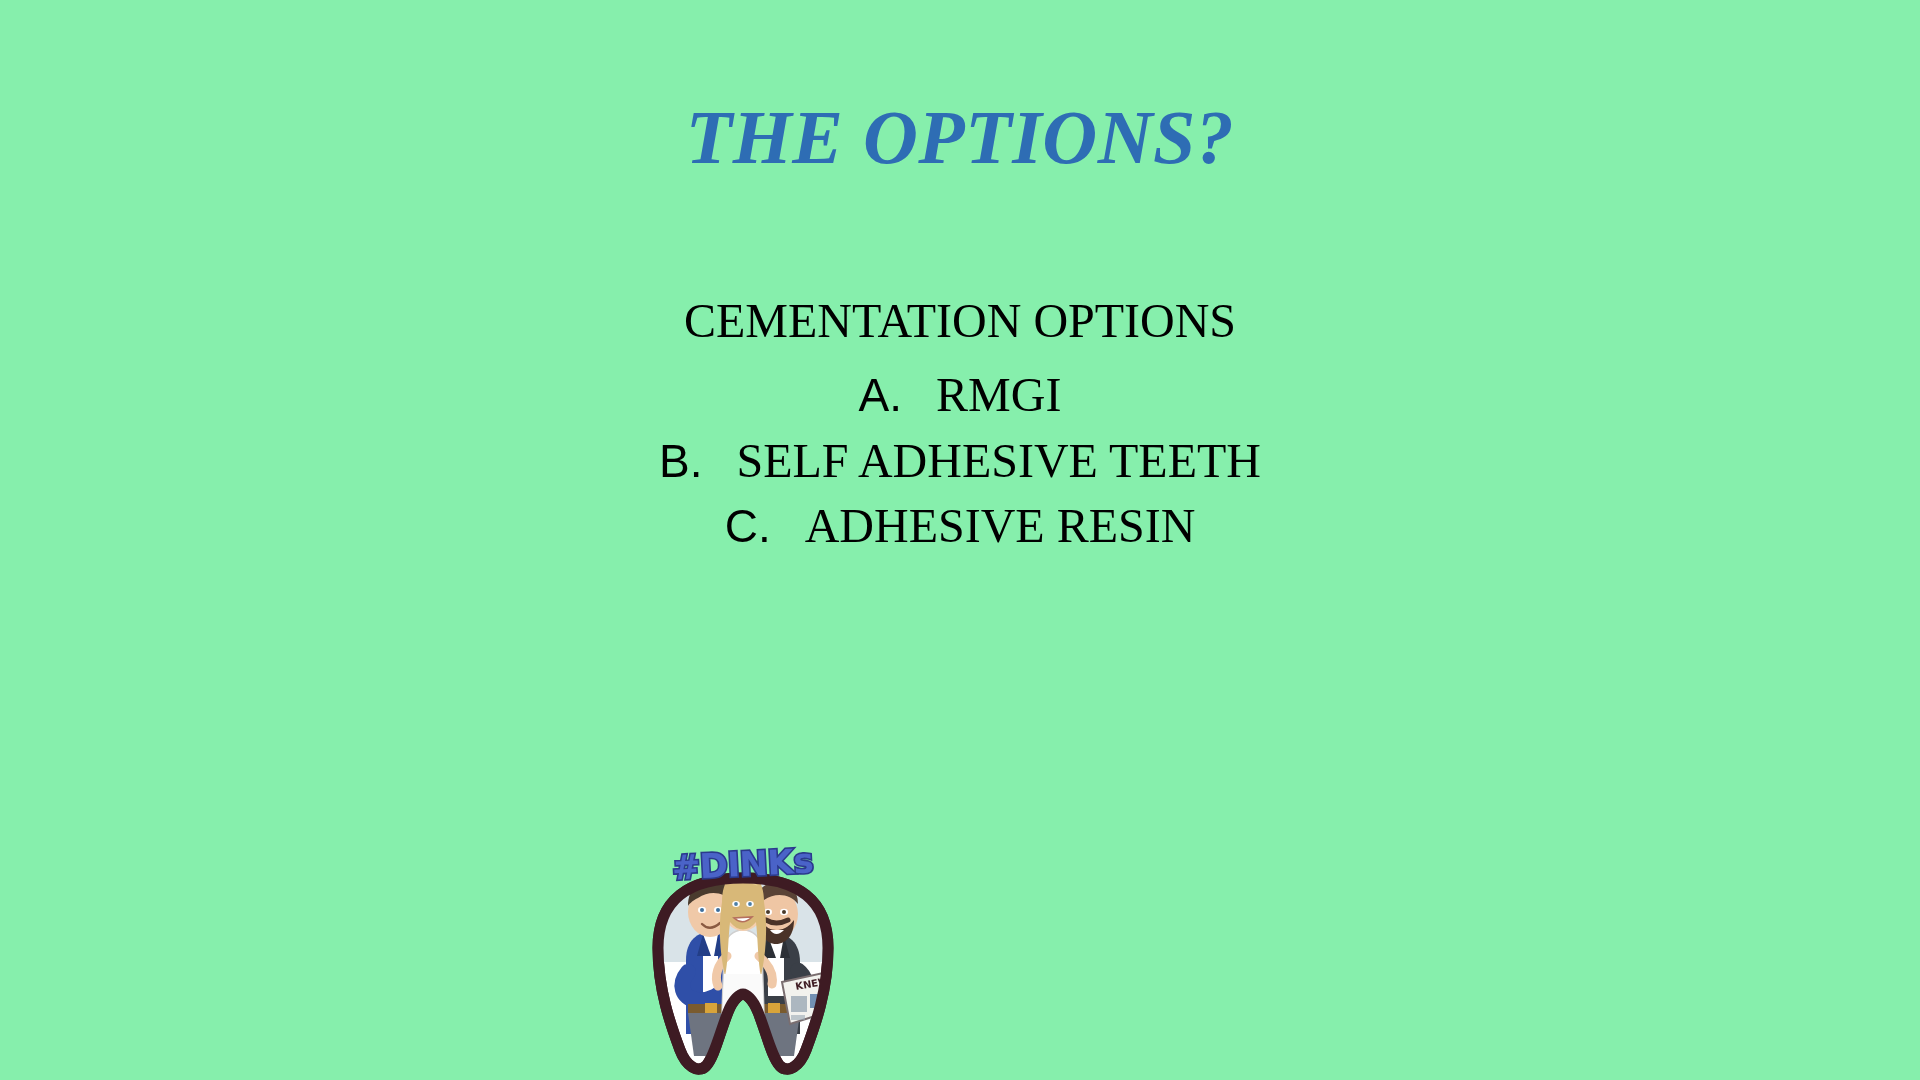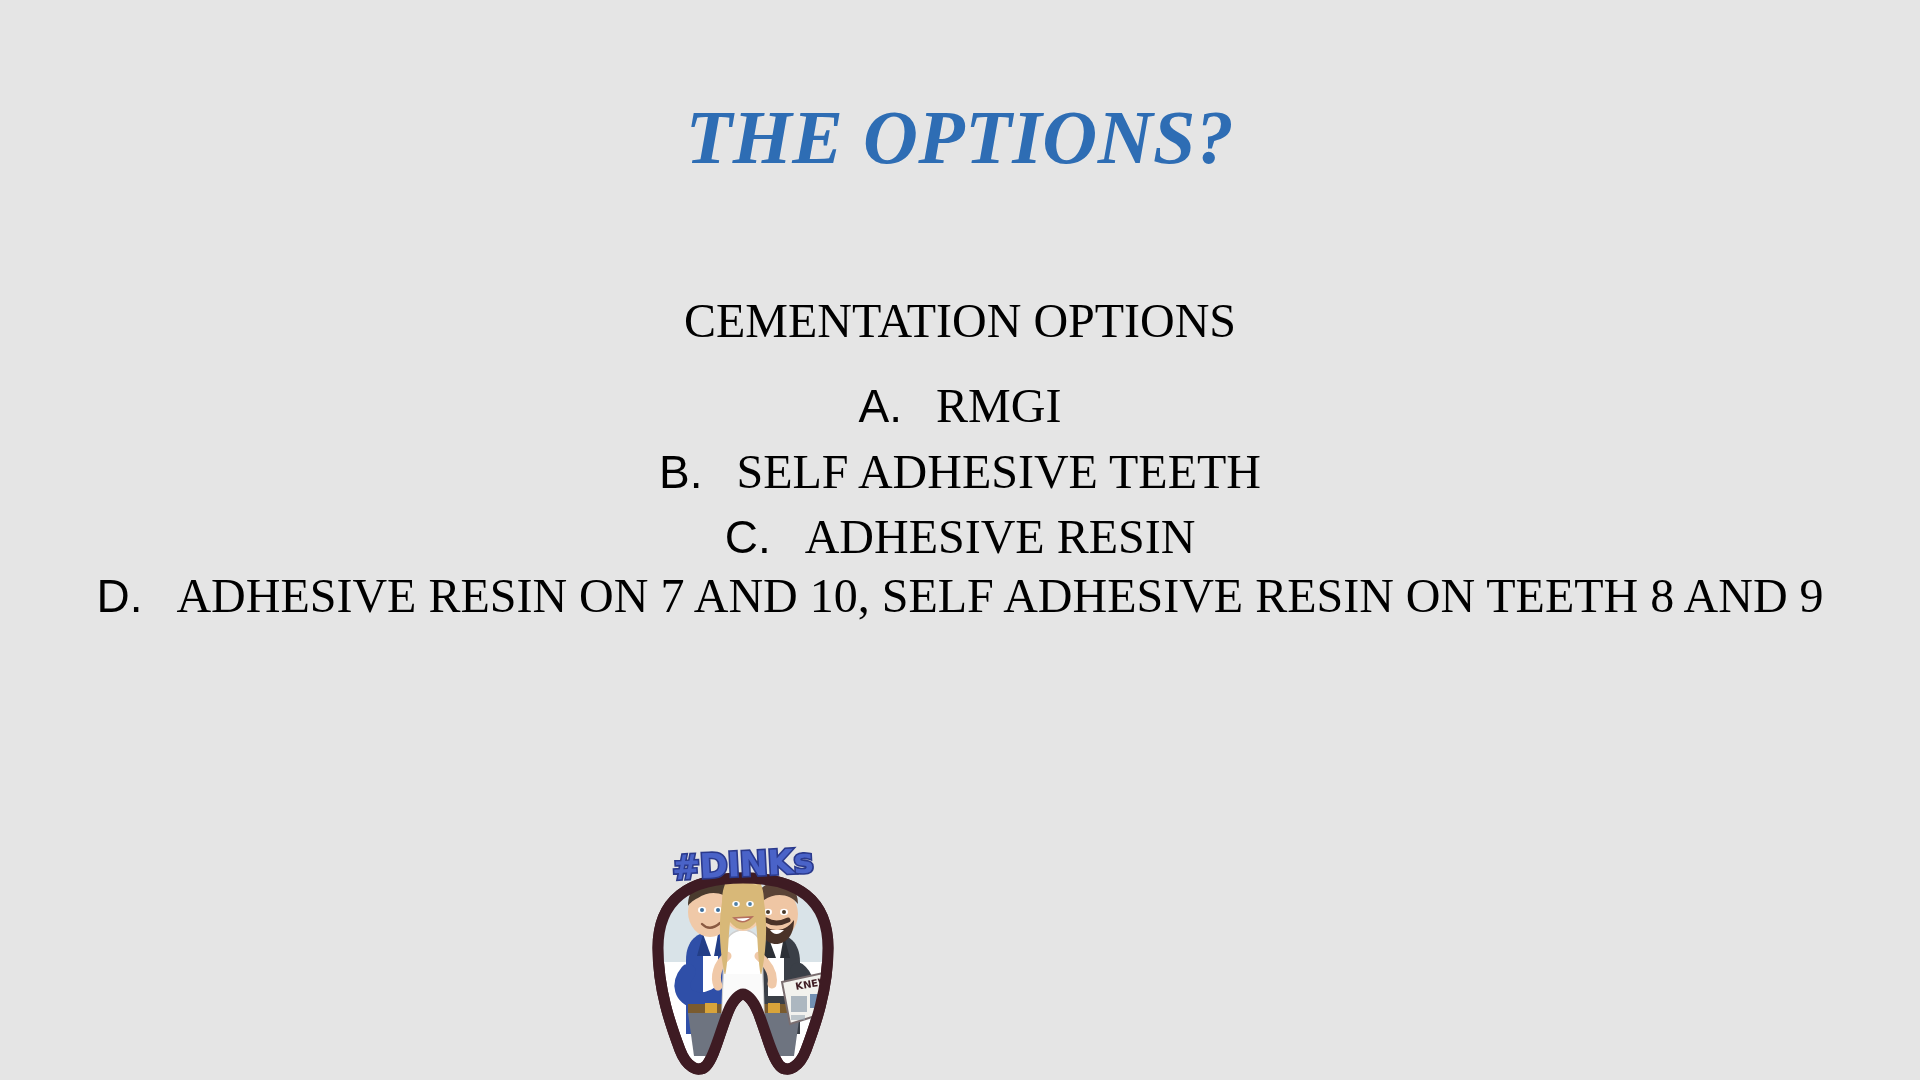--- a/index.html
+++ b/index.html
@@ -13,21 +13,21 @@
     height: 1080px;
     overflow: hidden;
     font-family: "Liberation Serif", serif;
     -webkit-font-smoothing: antialiased;
   }
 
   .slide {
     position: relative;
     width: 1920px;
     height: 1080px;
-    background: #e5e5e5;
+    background: #86efac;
   }
 
   
   .slide-title {
     position: absolute;
     left: 0;
     top: 96px;
     width: 1920px;
     text-align: center;
     font-family: "Liberation Serif", "DejaVu Serif", serif;
@@ -53,21 +53,21 @@
 
   .body-line {
     font-family: "Liberation Serif", "DejaVu Serif", serif;
     font-size: 48px;
     line-height: 1.36;
     color: #000000;
     white-space: nowrap;
   }
 
   .body-line.heading {
-    margin-bottom: 20px;
+    margin-bottom: 9px;
   }
 
   
   .list-row {
     display: block;
     font-family: "Liberation Serif", "DejaVu Serif", serif;
     font-size: 48px;
     line-height: 1.36;
     color: #000000;
     white-space: nowrap;
@@ -152,23 +152,20 @@
     </div>
 
     <div class="list-row">
       <span class="marker">B.</span><span class="marker-gap"></span><span>SELF ADHESIVE TEETH</span>
     </div>
 
     <div class="list-row">
       <span class="marker">C.</span><span class="marker-gap"></span><span>ADHESIVE RESIN</span>
     </div>
 
-    <div class="list-row wrap">
-      <span class="marker">D.</span><span class="marker-gap"></span><span>ADHESIVE RESIN ON 7 AND 10, SELF ADHESIVE RESIN ON TEETH 8 AND 9</span>
-    </div>
 
   </div>
 
   <div class="logo-strip">
 
     <div class="dinks-logo">
       <svg viewBox="0 0 190 236" width="190" height="236">
         <defs>
           <clipPath id="toothClip">
             <path d="M95 34 C150 34 180 56 180 104 C180 146 167 182 158 206

